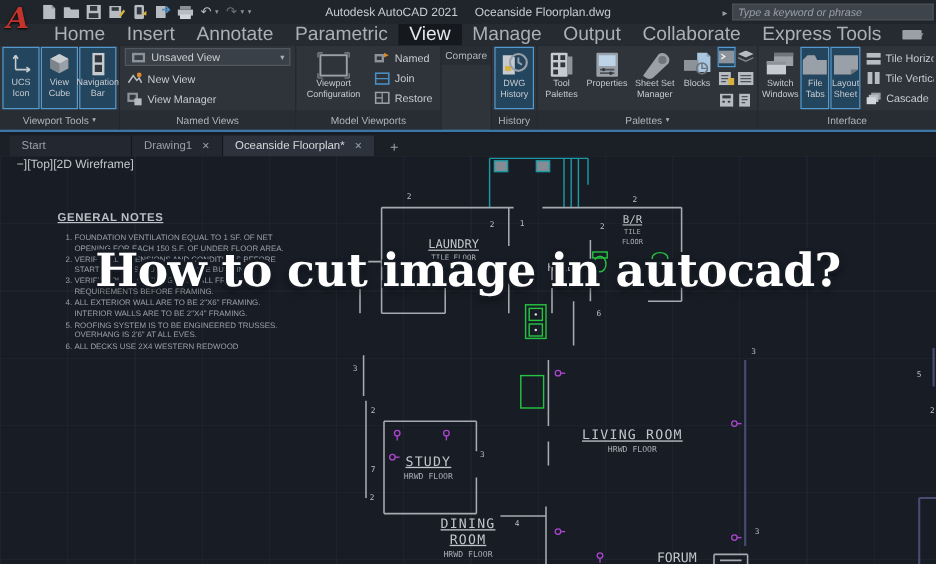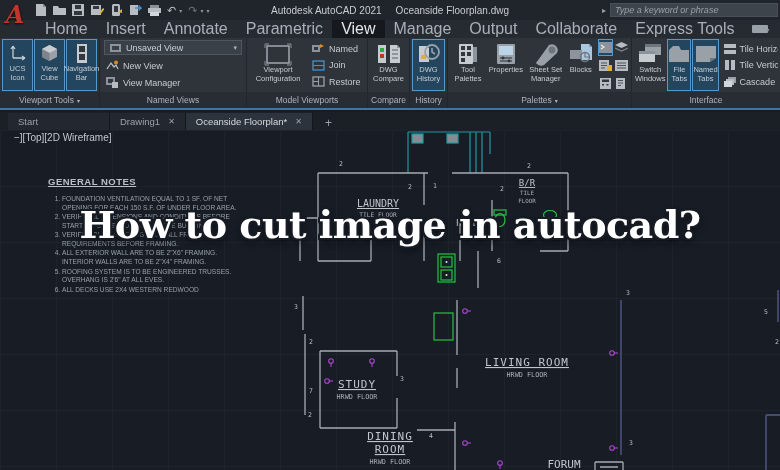--- a/index.html
+++ b/index.html
@@ -307,35 +307,20 @@
             <span class="rb-label">Restore</span>
           </div>
         </div>
       </div>
       <div class="panel-label">
         <span>Model Viewports</span>
       </div>
     </div>
 
     <div class="panel" style="width:42px">
-      <div class="panel-body" style="justify-content:center;">
-        <div class="bigbtn" style="width:38px">
-          <span class="bicon">
-            <svg width="24" height="22" viewBox="0 0 24 22">
-                <path d="M1 2 h8 v18 h-8 z" fill="#c6cbd0"></path>
-                <rect x="3" y="5" width="4" height="4" fill="#2ca844"></rect>
-                <rect x="3" y="11" width="4" height="4" fill="#c4332c"></rect>
-                <path d="M13 2 h7 l3 3 v15 h-10 z" fill="#c6cbd0"></path>
-                <path d="M20 2 l3 3 h-3z" fill="#8d939a"></path>
-                <path d="M15 7 h6 M15 11 h6 M15 15 h6" stroke="#5a6068" stroke-width="1"></path>
-              </svg>
-            </span>
-          <span class="blabel">DWG Compare</span>
-        </div>
-      </div>
       <div class="panel-label">
         <span>Compare</span>
       </div>
     </div>
 
     <div class="panel" style="width:38px">
       <div class="panel-body" style="justify-content:center;">
         <div class="bigbtn hl" style="width:34px">
           <span class="bicon">
             <svg width="24" height="22" viewBox="0 0 24 22">
@@ -471,21 +456,21 @@
             </span>
           <span class="blabel">File Tabs</span>
         </div>
         <div class="bigbtn hl" style="width:29px">
           <span class="bicon">
             <svg width="22" height="20" viewBox="0 0 22 20">
                 <path d="M1 2 h20 v12 l-6 4 h-14 z" fill="#9aa0a7"></path>
                 <path d="M15 18 l6 -4 h-6 z" fill="#6f757c"></path>
               </svg>
             </span>
-          <span class="blabel">Named Tabs</span>
+          <span class="blabel">Layout Sheet</span>
         </div>
         <div class="tilelist">
           <div class="rowbtn">
             <span class="micon">
               <svg width="12" height="10" viewBox="0 0 12 10">
                   <rect x="0" y="0" width="12" height="4" fill="#b7bcc2"></rect>
                   <rect x="0" y="6" width="12" height="4" fill="#b7bcc2"></rect>
                 </svg>
               </span>
             <span class="rb-label">Tile Horizontally</span>

